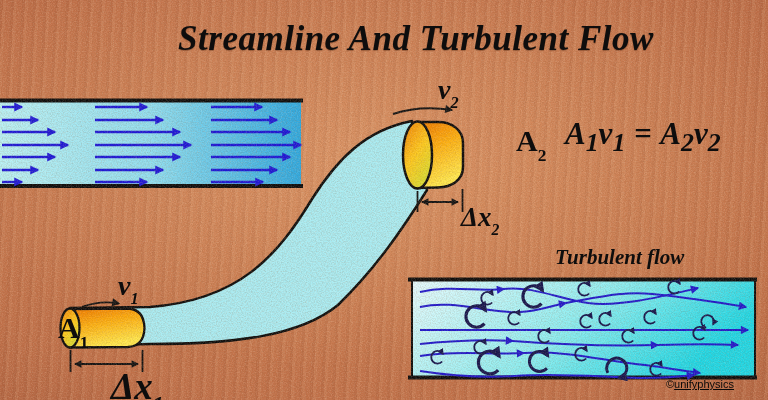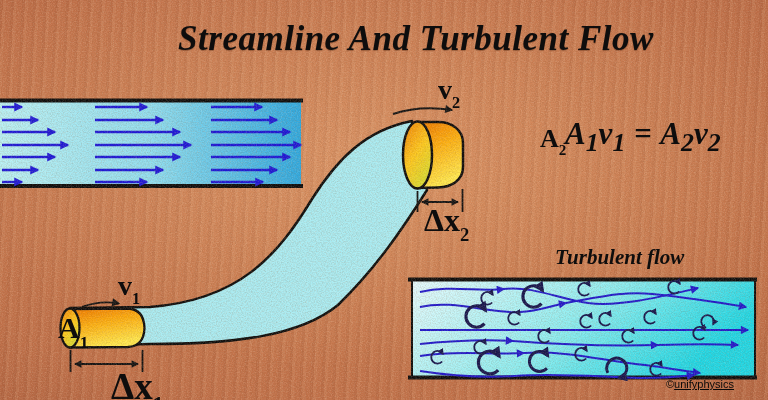--- a/index.html
+++ b/index.html
@@ -17,28 +17,28 @@
   .txt{position:absolute;color:#0e0d0d;line-height:1;white-space:nowrap;padding-left:32px;}
   .title{
     width:768px;text-align:center;top:21px;left:0;
     font-size:35px;font-weight:bold;font-style:italic;letter-spacing:0.5px;
     text-shadow:0 1px 1px rgba(70,25,5,0.35);
   }
   .panel-label{font-size:21px;font-weight:bold;font-style:italic;}
   .lam-label{top:74px;left:98px;}
   .turb-label{top:247px;left:523px;}
   .phys{font-weight:bold;}
-  .it{}
+  .it{font-style:italic;}
   .phys sub{font-size:58%;position:relative;top:0.15em;line-height:0;}
   .v1{top:272px;left:86px;font-size:28px;}
   .v2{top:76px;left:406px;font-size:28px;}
   .a1{top:313px;left:26px;font-size:30px;}
-  .a2{top:126px;left:484px;font-size:26px;margin-left:24px;}
+  .a2{top:126px;left:484px;font-size:30px;}
   .dx1{top:368px;left:79px;font-size:37px;}
-  .dx2{top:204px;left:392px;font-size:32px;}
+  .dx2{top:204px;left:429px;font-size:27px;}
   .eq{font-size:31px;font-weight:bold;font-style:italic;}
   .eq-l1{top:118px;left:533px;}
   .eq-l2{top:176px;left:597px;}
   .eq .sp{display:inline-block;width:0.28em;}
   .watermark{
     top:379px;left:634px;font-size:11px;font-weight:normal;
     font-family:"Liberation Sans","DejaVu Sans",sans-serif;color:#0a0a0a;
   }
   .watermark .u{text-decoration:underline;}
 </style>

